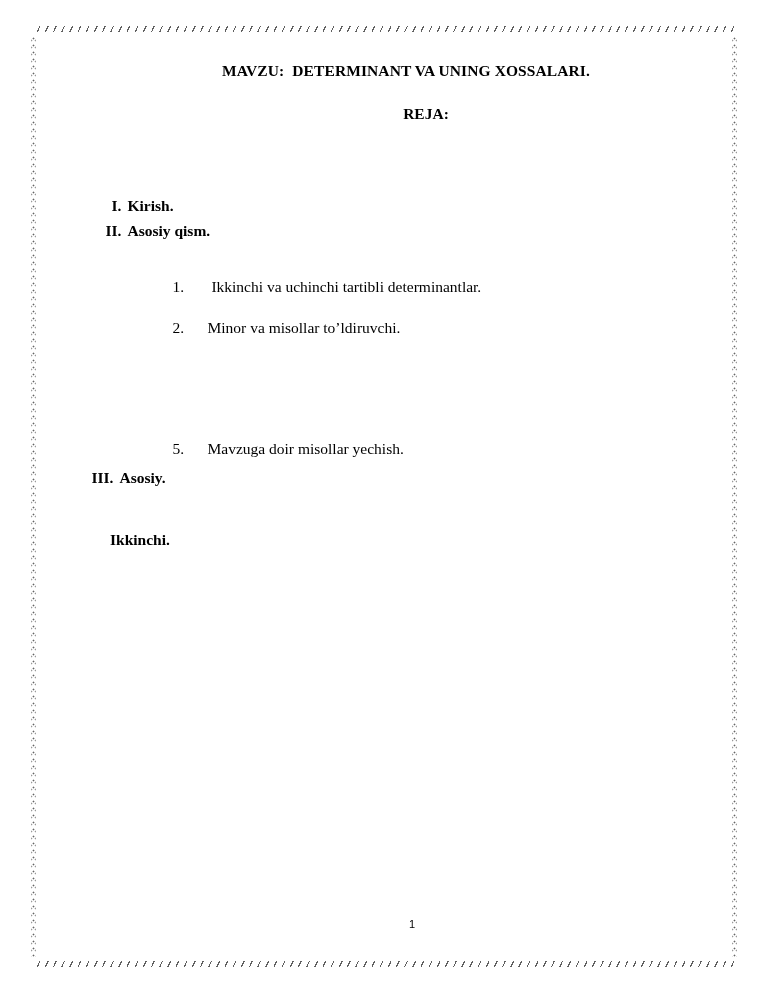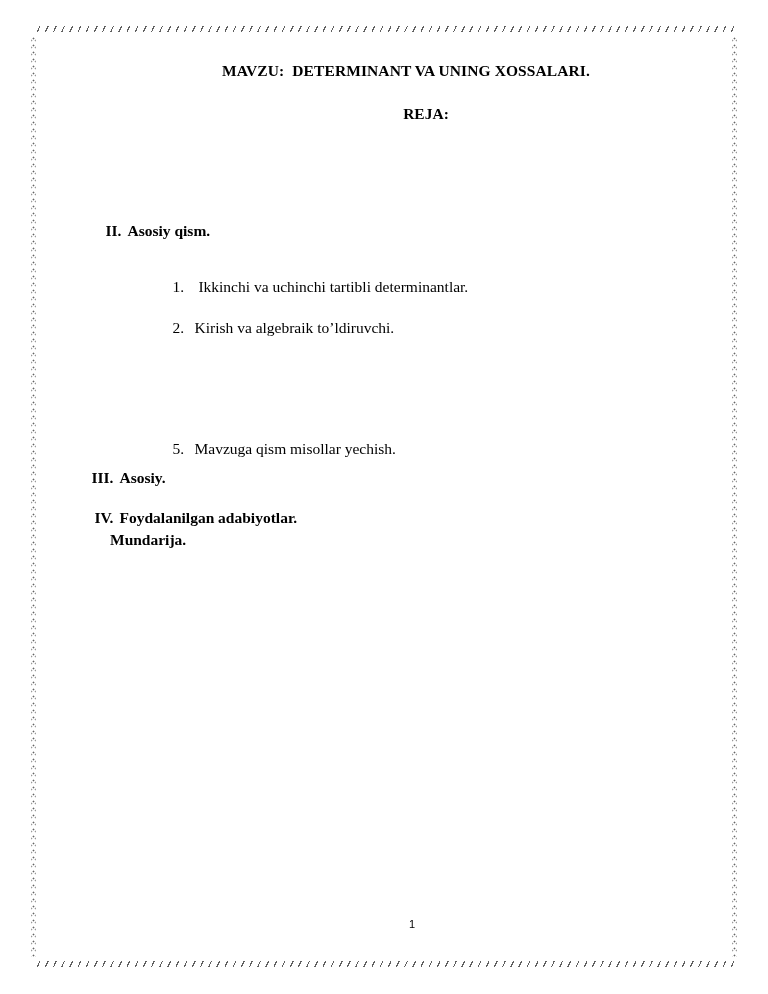--- a/index.html
+++ b/index.html
@@ -81,21 +81,21 @@
       white-space: pre;
     }
     .item.bold { font-weight: bold; }
     .item .num {
       display: inline-block;
       text-align: right;
     }
     .roman .num { width: 30px; }
     .roman .txt { margin-left: 6px; }
     .sub .num { width: 14px; text-align: left; }
-    .sub .txt { margin-left: 8px; }
+    .sub .txt { margin-left: 21px; }
     .page-number {
       position: absolute;
       top: 918px;
       left: 402px;
       width: 20px;
       text-align: center;
       font-family: "Liberation Sans", "DejaVu Sans", sans-serif;
       font-size: 11px;
     }
   </style>
@@ -105,39 +105,39 @@
 <div class="page">
 
   <div class="border-top"></div>
   <div class="border-bottom"></div>
   <div class="border-left"></div>
   <div class="border-right"></div>
 
   <div class="title">MAVZU:  DETERMINANT VA UNING XOSSALARI.</div>
   <div class="subtitle">REJA:</div>
 
+  <div class="item bold roman" style="top:179px; left:76px;">
+    <span class="num">I.</span><span class="txt">Kirish.</span>
+  </div>
 
   <div class="item bold roman" style="top:204px; left:76px;">
     <span class="num">II.</span><span class="txt">Asosiy qism.</span>
   </div>
 
   <div class="item sub" style="top:260px; left:157px;">
     <span class="num">1.</span><span class="txt"> Ikkinchi va uchinchi tartibli determinantlar.</span>
   </div>
   <div class="item sub" style="top:301px; left:157px;">
-    <span class="num">2.</span><span class="txt">Kirish va algebraik to’ldiruvchi.</span>
+    <span class="num">2.</span><span class="txt">Minor va misollar to’ldiruvchi.</span>
   </div>
   <div class="item sub" style="top:422px; left:157px;">
-    <span class="num">5.</span><span class="txt">Mavzuga qism misollar yechish.</span>
+    <span class="num">5.</span><span class="txt">Mavzuga doir misollar yechish.</span>
   </div>
 
   <div class="item bold roman" style="top:451px; left:64px;">
     <span class="num" style="width:34px;">III.</span><span class="txt">Asosiy.</span>
   </div>
 
-  <div class="item bold roman" style="top:491px; left:64px;">
-    <span class="num" style="width:34px;">IV.</span><span class="txt">Foydalanilgan adabiyotlar.</span>
-  </div>
 
-  <div class="item bold" style="top:531px; left:110px;">Mundarija.</div>
+  <div class="item bold" style="top:531px; left:110px;">Ikkinchi.</div>
 
   <div class="page-number">1</div>
 </div>
 
 </body></html>

